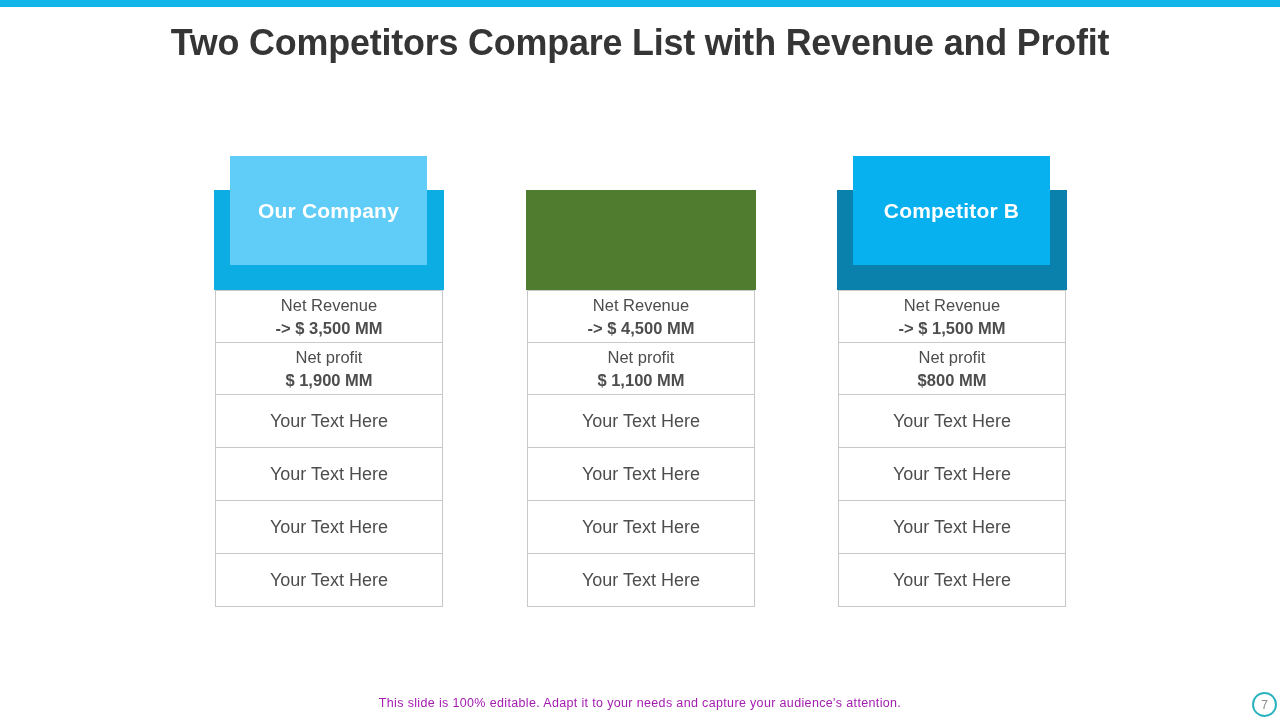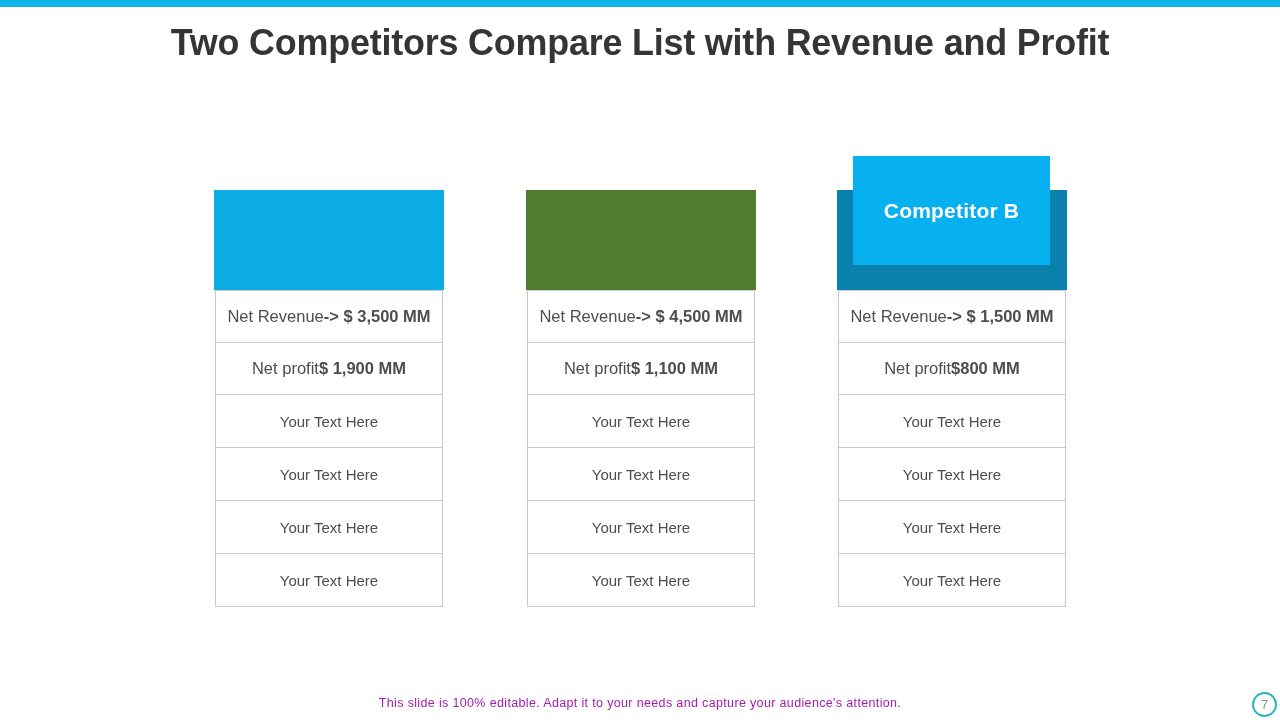--- a/index.html
+++ b/index.html
@@ -99,32 +99,33 @@
     width: 228px;
     border: 1px solid #c9c9c9;
     border-bottom: none;
     background: #ffffff;
     box-sizing: border-box;
   }
   .cell {
     border-bottom: 1px solid #c9c9c9;
     box-sizing: border-box;
     display: flex;
+    flex-direction: column;
     align-items: center;
     justify-content: center;
     color: #4d4d4d;
   }
   .cell.stat {
     height: 52px;
     font-size: 16.5px;
     line-height: 1.35;
   }
   .cell.text {
     height: 53px;
-    font-size: 15px;
+    font-size: 18px;
   }
   .cell .line1 { display: block; }
   .cell .line2 { display: block; font-weight: bold; }
 
   
   .footer-note {
     position: absolute;
     left: 0;
     top: 696px;
     width: 1280px;
@@ -155,20 +156,23 @@
 
 <div class="top-bar" style="background: rgb(18, 181, 234);"></div>
 
 <div class="slide-title" style="color: rgb(53, 53, 53);">Two Competitors Compare List with Revenue and Profit</div>
 
 <div class="columns">
 
   <div class="column c0">
     <div class="head-wrap">
       <div class="head-back" style="background: rgb(12, 173, 227);"></div>
+      <div class="head-front" style="background: rgb(95, 205, 247);">
+        <span class="head-label">Our Company</span>
+      </div>
     </div>
     <div class="cells">
       <div class="cell stat">
         <span class="line1">Net Revenue</span>
         <span class="line2">-&gt; $ 3,500 MM</span>
       </div>
       <div class="cell stat">
         <span class="line1">Net profit</span>
         <span class="line2">$ 1,900 MM</span>
       </div>

